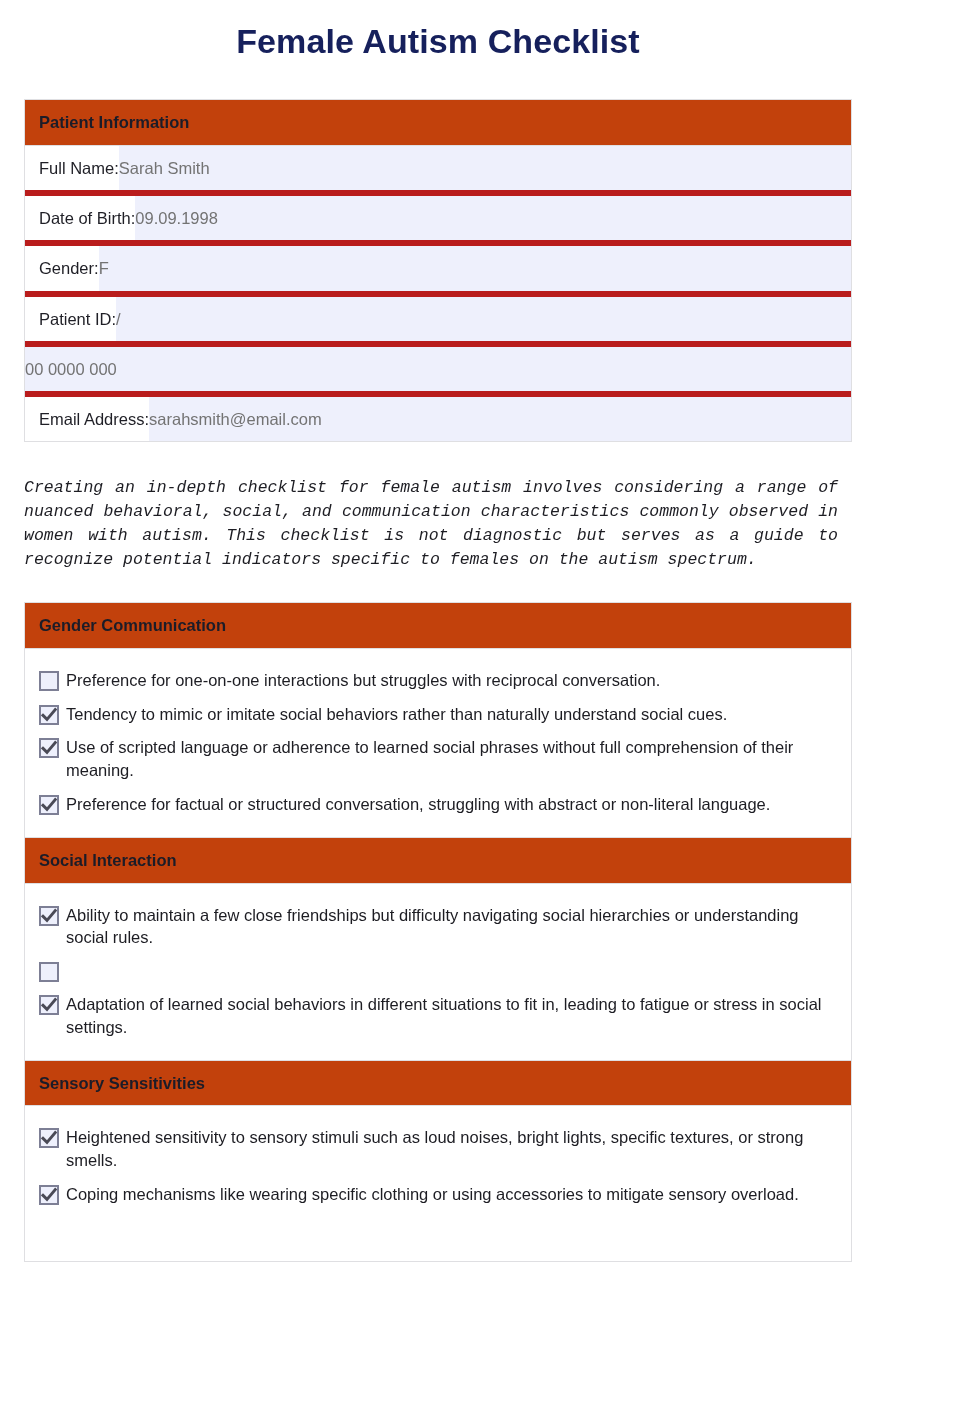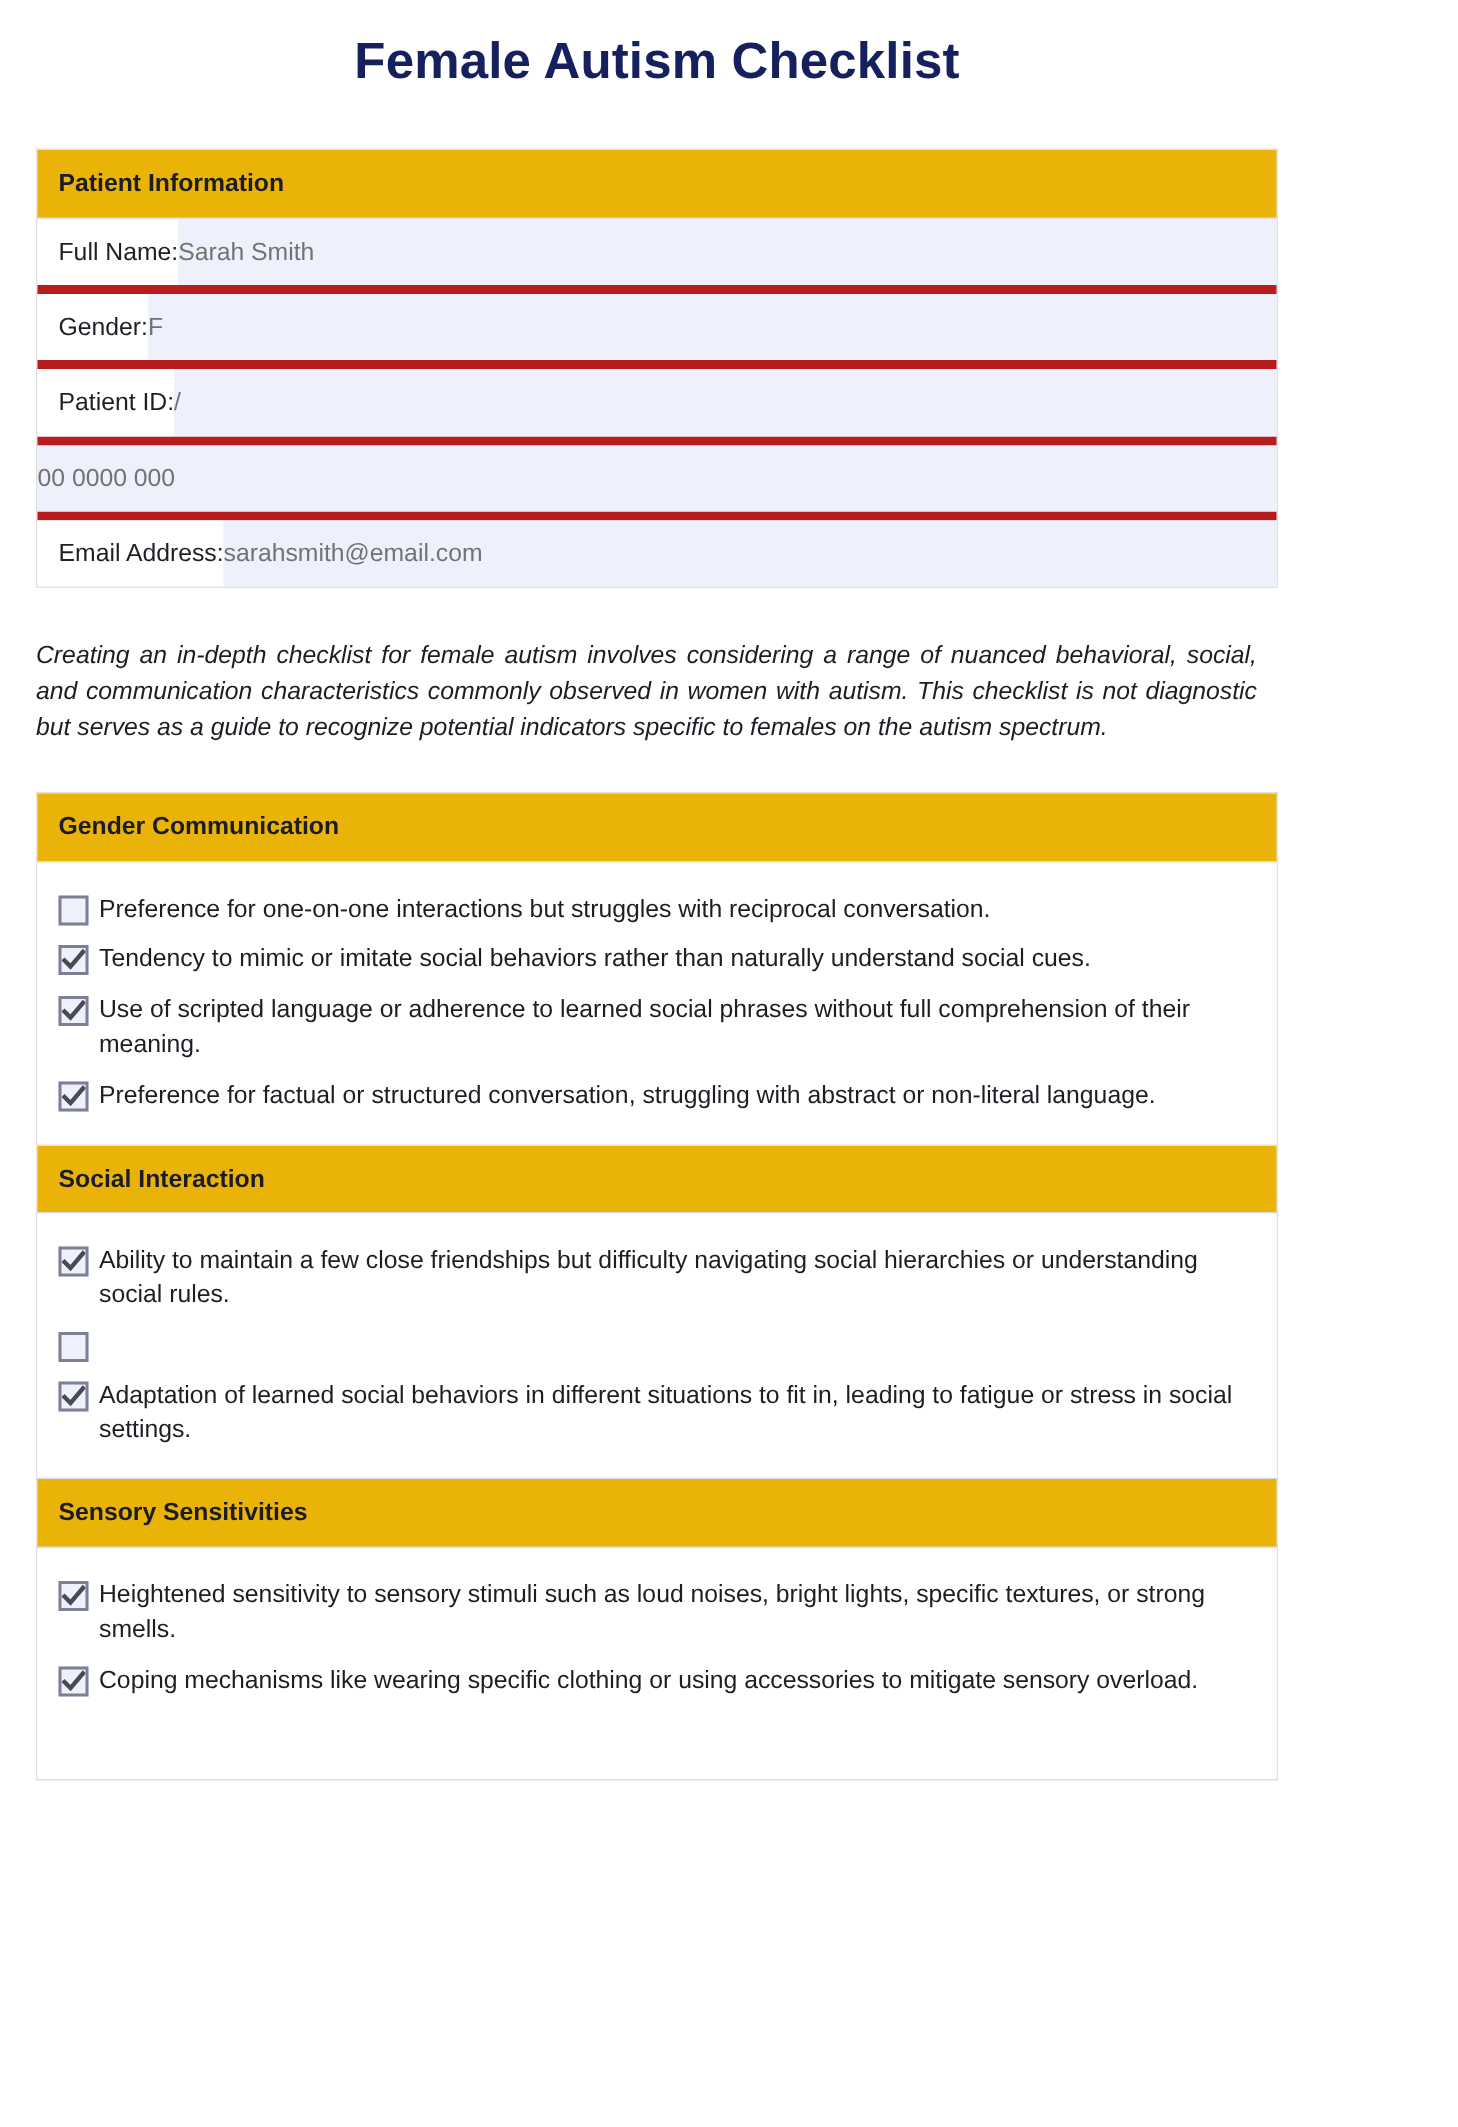--- a/index.html
+++ b/index.html
@@ -32,21 +32,21 @@
   
   .card {
     border: 1px solid #dfdfe2;
     border-bottom: none;
     background: #ffffff;
     box-sizing: border-box;
   }
   .card.last { border-bottom: 1px solid #dfdfe2; }
 
   .card-header {
-    background: #eab308;
+    background: #c2410c;
     border-bottom: 1px solid #dfdfe2;
     font-size: 16.5px;
     font-weight: bold;
     color: #1c1c28;
     padding: 13px 14px 12px 14px;
     line-height: 1.2;
   }
 
   
   .info-table { width: 100%; }
@@ -77,20 +77,21 @@
 
   
   .intro {
     font-size: 16.5px;
     font-style: italic;
     line-height: 1.45;
     color: #1d1d23;
     text-align: justify;
     margin: 0;
     padding: 34px 14px 30px 0;
+    font-family: Liberation Mono, monospace;
   }
 
   
   .check-body {
     padding: 14px 14px 16px 14px;
     background: #ffffff;
   }
   .check-item {
     display: flex;
     align-items: flex-start;
@@ -123,20 +124,24 @@
   <h1 class="doc-title">Female Autism Checklist</h1>
 
   <div class="card last">
     <div class="card-header">Patient Information</div>
     <div class="info-table" id="patient-info-rows">
         <div class="info-row">
           <div class="info-label">Full Name:</div>
           <div class="info-value">Sarah Smith</div>
         </div>
         <div class="info-row">
+          <div class="info-label">Date of Birth:</div>
+          <div class="info-value">09.09.1998</div>
+        </div>
+        <div class="info-row">
           <div class="info-label">Gender:</div>
           <div class="info-value">F</div>
         </div>
         <div class="info-row">
           <div class="info-label">Patient ID:</div>
           <div class="info-value">/</div>
         </div>
         <div class="info-row">
           <div class="info-value">00 0000 000</div>
         </div>

